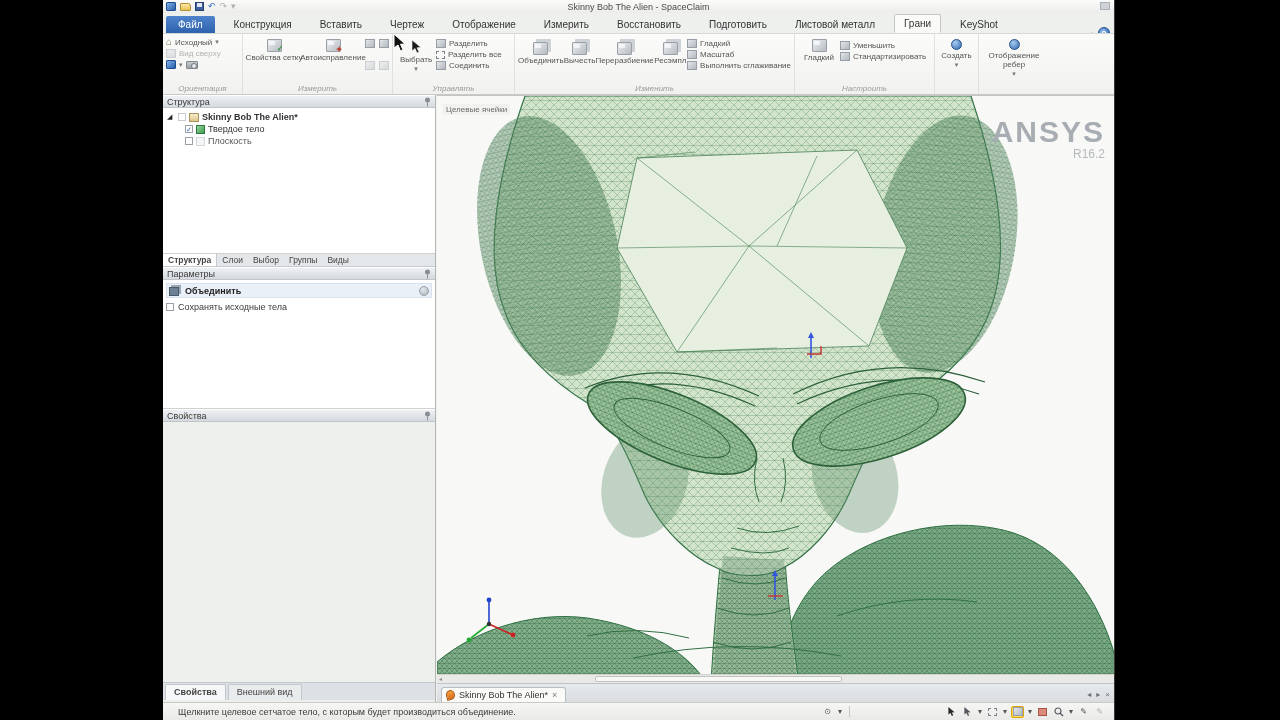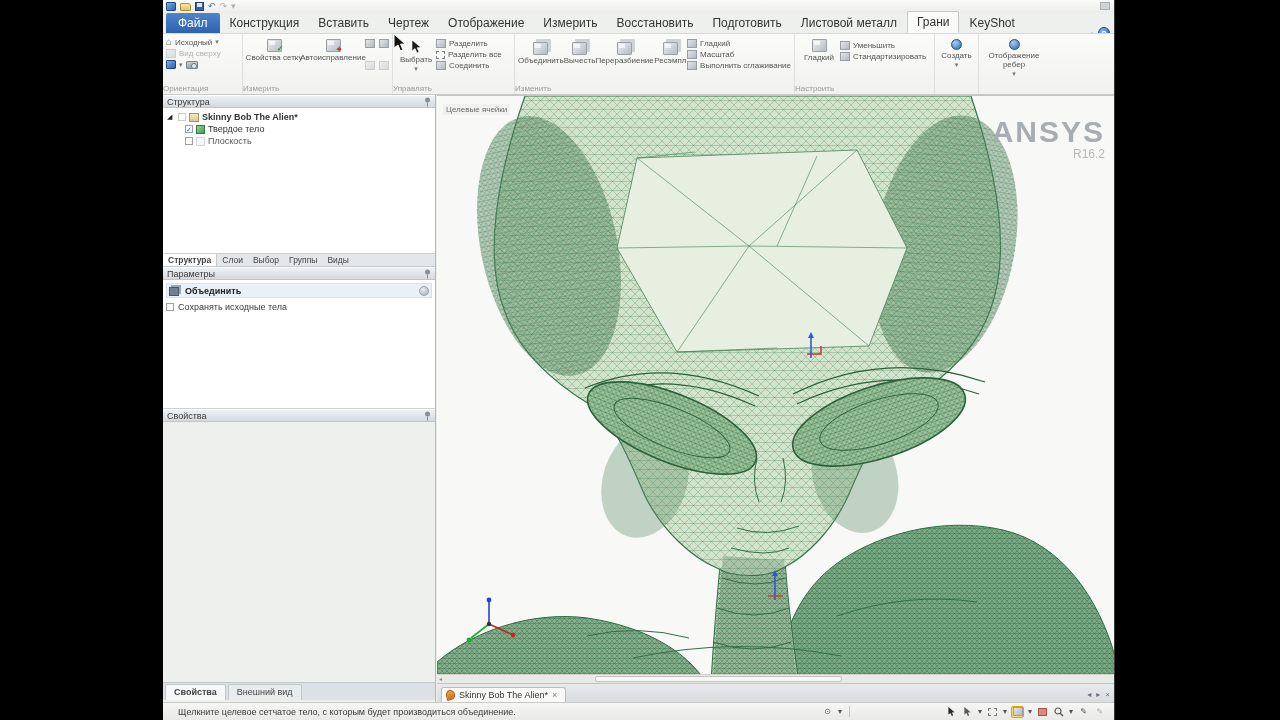--- a/index.html
+++ b/index.html
@@ -16,31 +16,31 @@
   .ic-open { width:11px; height:8px; background:linear-gradient(#ffe9a8,#e8c254); border:1px solid #b08f2e; border-radius:1px 3px 1px 1px; }
   .ic-save { width:9px; height:9px; background:#3b5f9e; border:1px solid #27406b; }
   .ic-save::after { content:""; display:block; width:5px; height:4px; margin:0 auto; background:#dfe6f2; }
   .glyph-btn { font-size:9px; line-height:9px; color:#3a6ebd; }
   .glyph-btn.dis { color:#b0b0ae; }
   .title-text { position:absolute; left:0; right:0; text-align:center; font-size:9px; color:#4a4a48; }
   .tb-right { position:absolute; right:4px; top:2px; width:10px; height:8px; background:#cfd3d7; border:1px solid #aab0b6; }
 
   
   .tabrow { position:absolute; left:0; top:13px; width:100%; height:20px; background:#eef0ee; display:flex; align-items:flex-end; padding:0 0 0 3px; }
-  .rtab { font-size:12px; color:#333; padding:3px 9px 3px; margin-right:1px; border-radius:2px 2px 0 0; white-space:nowrap; }
+  .rtab { font-size:10px; color:#333; padding:3px 9px 3px; margin-right:10px; border-radius:2px 2px 0 0; white-space:nowrap; }
   .rtab.file { background:linear-gradient(#4f83cc,#2f62ad); color:#fff; padding:3px 12px; }
   .rtab.active { background:#fafaf8; border:1px solid #c6c6c4; border-bottom:1px solid #fafaf8; }
   .tabrow-right { position:absolute; right:4px; top:14px; display:flex; align-items:center; gap:4px; }
   .min-chevron { font-size:8px; color:#8a8f94; }
   .help-circle { width:12px; height:12px; border-radius:50%; background:radial-gradient(circle at 35% 30%,#8ab6e8,#2a5fae); color:#fff; font-size:9px; font-weight:bold; text-align:center; line-height:12px; border:1px solid #1d4a8c; }
 
   
   .ribbon { position:absolute; left:0; top:33px; width:100%; height:62px; background:linear-gradient(#fbfbf9,#f1f1ef); border-top:1px solid #d8d8d6; border-bottom:1px solid #c9c9c7; display:flex; overflow:hidden; }
   .rgroup { position:relative; flex:0 0 auto; height:100%; border-right:1px solid #e0e0de; padding:3px 3px 11px 3px; }
-  .glabel { position:absolute; left:0; right:0; bottom:1px; text-align:left; font-size:8px; color:#9a9a98; white-space:nowrap; overflow:hidden; }
+  .glabel { position:absolute; left:0; right:0; bottom:1px; text-align:center; font-size:8px; color:#9a9a98; white-space:nowrap; overflow:hidden;font-style:italic; }
   .rcol { display:flex; flex-direction:column; gap:2px; }
   .rrow { display:flex; align-items:center; gap:3px; font-size:8px; color:#555; white-space:nowrap; }
   .rrow.dim { color:#b3b3b1; }
   .rbig { display:flex; flex-direction:column; align-items:center; justify-content:flex-start; font-size:8px; color:#555; text-align:center; line-height:1.1; padding-top:2px; white-space:nowrap; }
   .rbig .lbl { margin-top:2px; }
   .cube { width:15px; height:13px; background:linear-gradient(135deg,#eceef0,#b6bcc2); border:1px solid #9aa0a6; border-radius:1px; position:relative; }
   .cube::before { content:""; position:absolute; left:1px; top:1px; right:6px; bottom:6px; background:rgba(255,255,255,.65); }
   .cube.dual { box-shadow:3px -3px 0 #cdd2d6; margin-top:3px; }
   .sphere-blue { width:11px; height:11px; border-radius:50%; background:radial-gradient(circle at 35% 30%,#a9cdf2,#2e66ac); border:1px solid #24508a; }
   .cam { width:12px; height:8px; background:linear-gradient(#c6cbd0,#9aa1a8); border:1px solid #80878e; border-radius:1px; position:relative; }
@@ -109,20 +109,21 @@
   
   .mouse-cursor { position:absolute; left:228px; top:33px; z-index:60; }
 </style>
 </head>
 <body>
 
 <div class="stage">
   <div class="app">
 
     <div class="titlebar">
+      <div class="title-text">Skinny Bob The Alien - SpaceClaim</div>
       <div class="qat">
         <span class="ic ic-app"></span>
         <span class="ic ic-open"></span>
         <span class="ic ic-save"></span>
         <span class="glyph-btn">↶</span>
         <span class="glyph-btn dis">↷</span>
         <span class="glyph-btn dis">▾</span>
       </div>
       <div class="tb-right"></div>
     </div>

